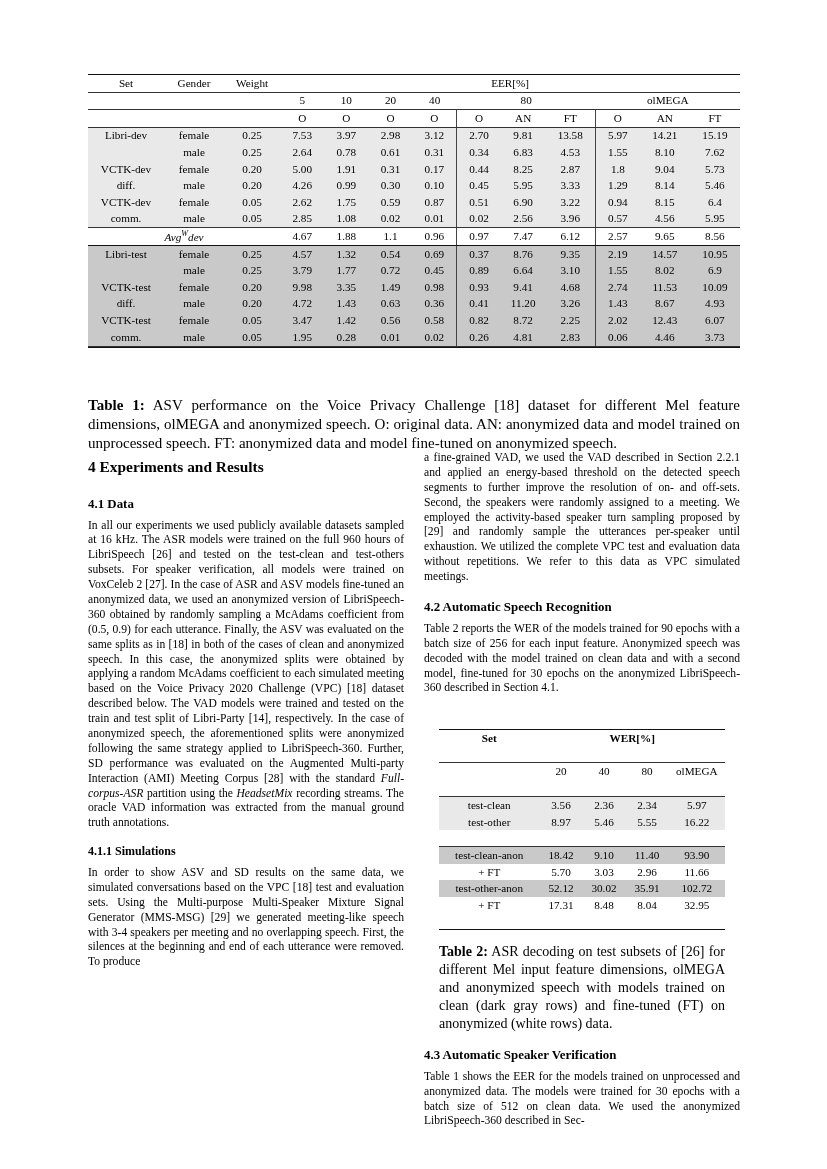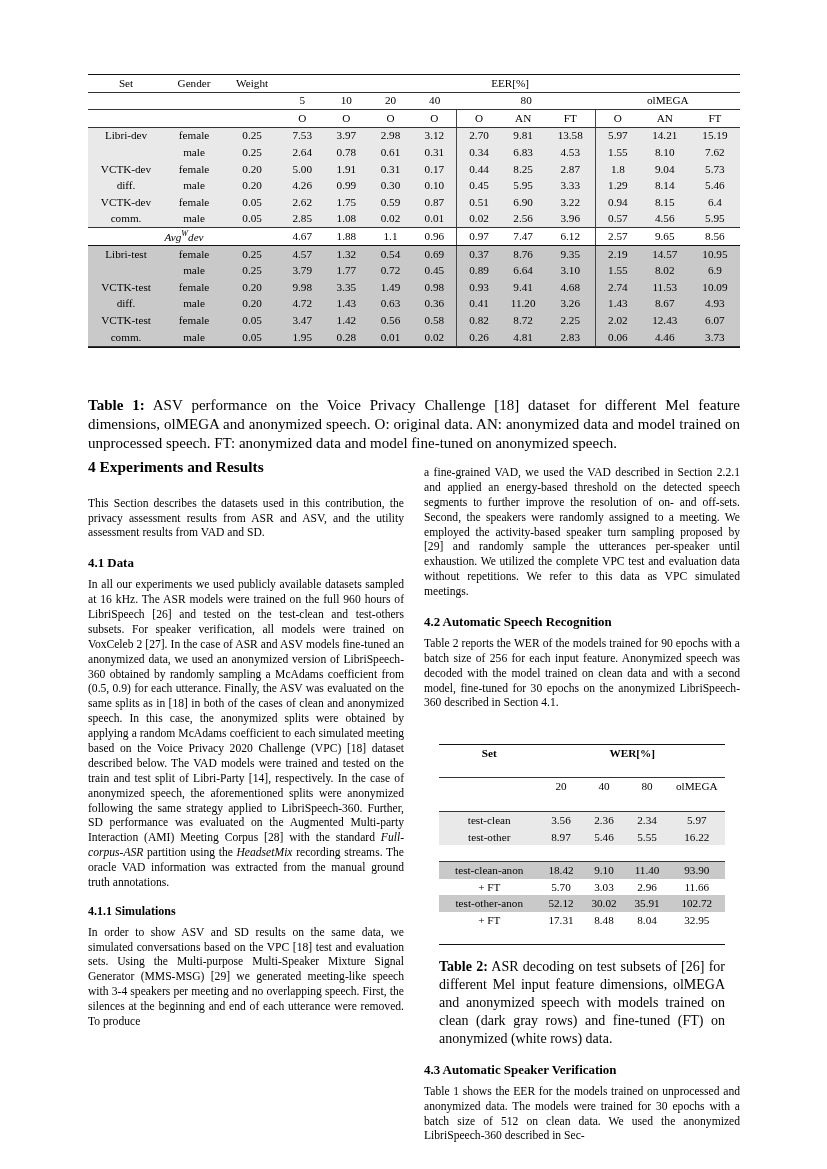--- a/index.html
+++ b/index.html
@@ -79,21 +79,21 @@
 
   
   .col {
     position: absolute;
     width: 316px;
     font-size: 11.6px;
     line-height: 1.285;
     text-align: justify;
   }
   .col-l { left: 88px; top: 458px; }
-  .col-r { left: 424px; top: 466px; }
+  .col-r { left: 424px; top: 451px; }
 
   h2.sec {
     font-size: 15.4px;
     font-weight: bold;
     margin: 0 0 21px 0;
     line-height: 1.15;
   }
   h3.sub {
     font-size: 12.9px;
     font-weight: bold;
@@ -419,21 +419,20 @@
 
     </table>
   </div>
 
   <div class="caption cap1">
     <b>Table 1:</b><span> ASV performance on the Voice Privacy Challenge [18] dataset for different Mel feature dimensions, olMEGA and anonymized speech. O: original data. AN: anonymized data and model trained on unprocessed speech. FT: anonymized data and model fine-tuned on anonymized speech.</span>
   </div>
 
   <div class="col col-l">
     <h2 class="sec">4   Experiments and Results</h2>
-    <p class="para">This Section describes the datasets used in this contribution, the privacy assessment results from ASR and ASV, and the utility assessment results from VAD and SD.</p>
     <h3 class="sub">4.1   Data</h3>
     <p class="para"><span>In all our experiments we used publicly available datasets sampled at 16 kHz. The ASR models were trained on the full 960 hours of LibriSpeech [26] and tested on the test-clean and test-others subsets. For speaker verification, all models were trained on VoxCeleb 2 [27]. In the case of ASR and ASV models fine-tuned an anonymized data, we used an anonymized version of LibriSpeech-360 obtained by randomly sampling a McAdams coefficient from (0.5, 0.9) for each utterance. Finally, the ASV was evaluated on the same splits as in [18] in both of the cases of clean and anonymized speech. In this case, the anonymized splits were obtained by applying a random McAdams coefficient to each simulated meeting based on the Voice Privacy 2020 Challenge (VPC) [18] dataset described below. The VAD models were trained and tested on the train and test split of Libri-Party [14], respectively. In the case of anonymized speech, the aforementioned splits were anonymized following the same strategy applied to LibriSpeech-360. Further, SD performance was evaluated on the Augmented Multi-party Interaction (AMI) Meeting Corpus [28] with the standard </span><span class="it">Full-corpus-ASR</span><span> partition using the </span><span class="it">HeadsetMix</span><span> recording streams. The oracle VAD information was extracted from the manual ground truth annotations.</span></p>
     <h4 class="subsub">4.1.1   Simulations</h4>
     <p class="para">In order to show ASV and SD results on the same data, we simulated conversations based on the VPC [18] test and evaluation sets. Using the Multi-purpose Multi-Speaker Mixture Signal Generator (MMS-MSG) [29] we generated meeting-like speech with 3-4 speakers per meeting and no overlapping speech. First, the silences at the beginning and end of each utterance were removed. To produce</p>
   </div>
 
   <div class="col col-r">
     <p class="para">a fine-grained VAD, we used the VAD described in Section 2.2.1 and applied an energy-based threshold on the detected speech segments to further improve the resolution of on- and off-sets. Second, the speakers were randomly assigned to a meeting. We employed the activity-based speaker turn sampling proposed by [29] and randomly sample the utterances per-speaker until exhaustion. We utilized the complete VPC test and evaluation data without repetitions. We refer to this data as VPC simulated meetings.</p>
     <h3 class="sub">4.2   Automatic Speech Recognition</h3>
     <p class="para">Table 2 reports the WER of the models trained for 90 epochs with a batch size of 256 for each input feature. Anonymized speech was decoded with the model trained on clean data and with a second model, fine-tuned for 30 epochs on the anonymized LibriSpeech-360 described in Section 4.1.</p>

